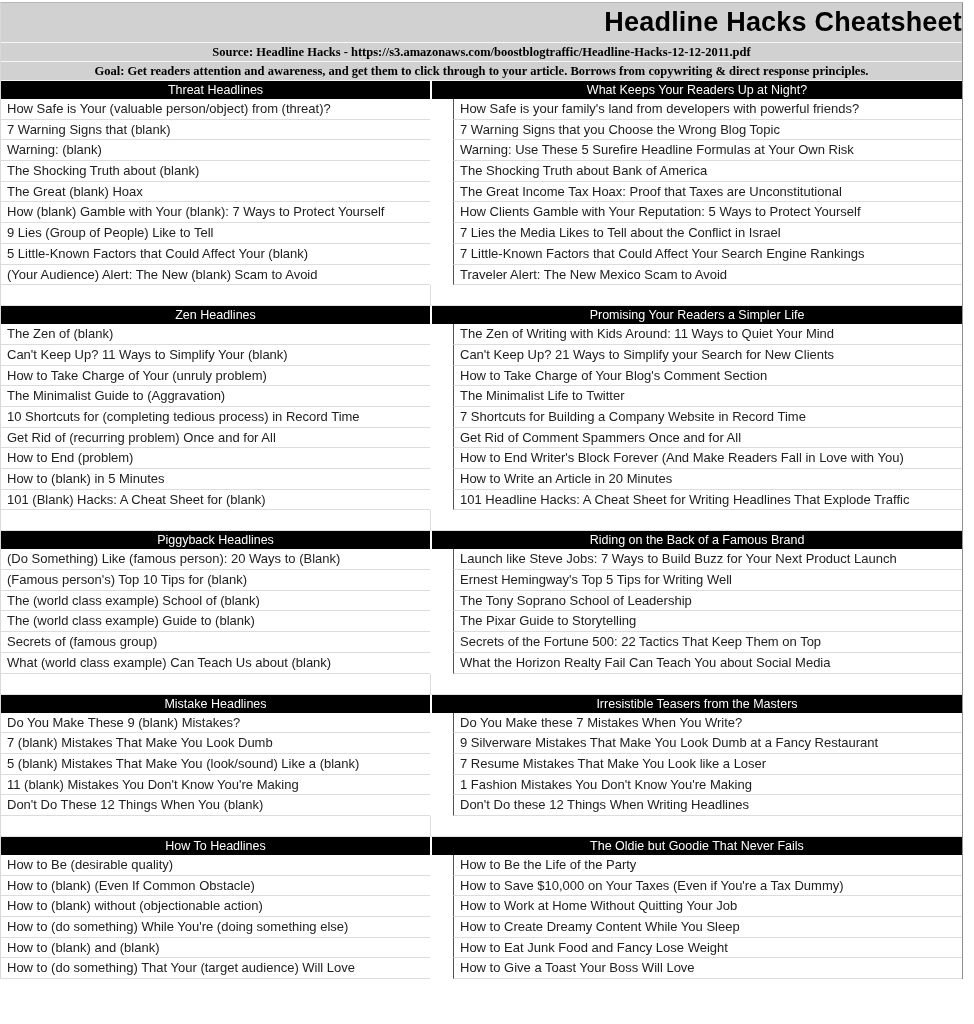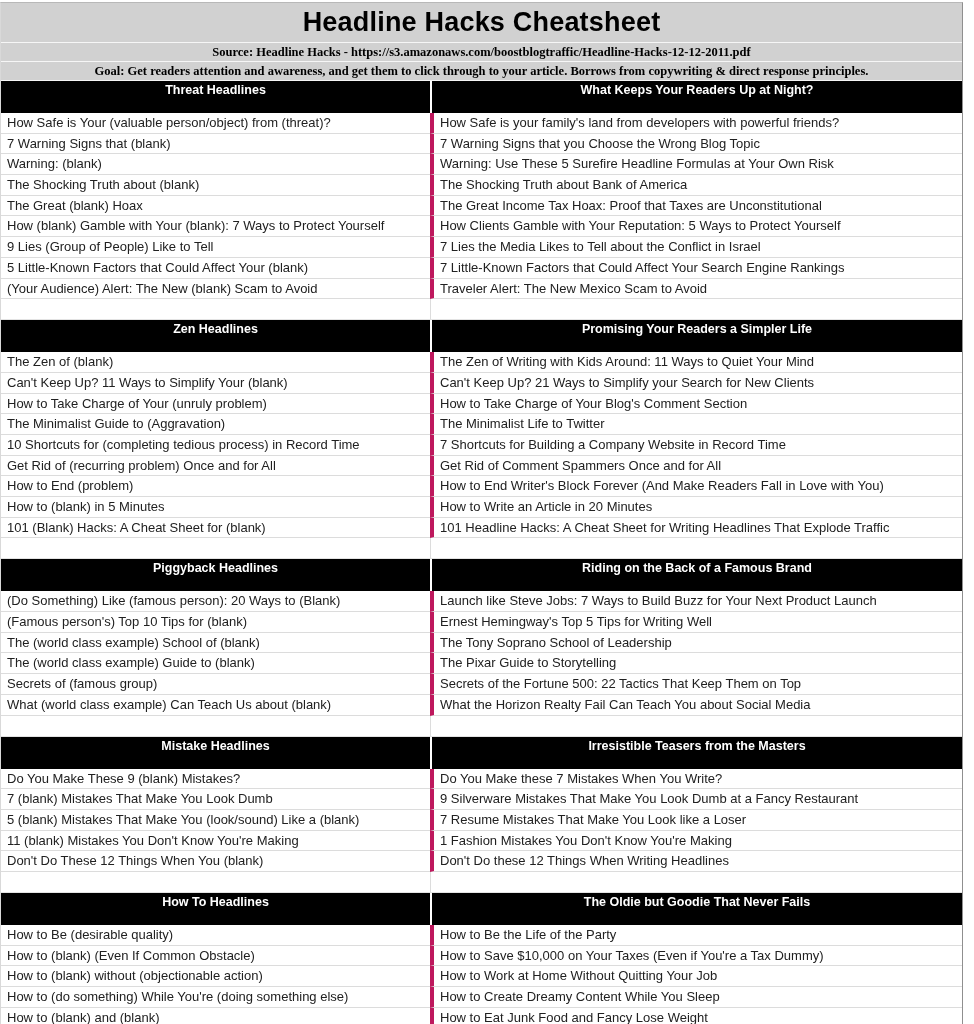--- a/index.html
+++ b/index.html
@@ -18,21 +18,21 @@
     box-sizing: border-box;
     border-top: 1px solid #b8b8b8;
     border-left: 1px solid #d9d9d9;
     border-right: 1px solid #8f8f8f;
     background: #ffffff;
   }
   .title-row {
     height: 39px;
     background: #d1d1d1;
     border-bottom: 1px solid #f6f6f6;
-    text-align: center;
+    text-align: right;
     font-weight: bold;
     font-size: 27px;
     line-height: 39px;
     color: #000000;
     letter-spacing: 0.2px;
   }
   .meta-row {
     height: 18px;
     background: #d1d1d1;
     border-bottom: 1px solid #f6f6f6;
@@ -43,40 +43,40 @@
     color: #000000;
     font-family: Liberation Serif, serif;
   }
   .row { display: flex; }
   .cell { box-sizing: border-box; }
   .cell.left  { width: 429px; }
   .cell.right { flex: 1; }
   .header-row .cell {
     background: #000000;
     color: #ffffff;
-    font-weight: bold;
+    font-weight: normal;
     font-size: 12.5px;
-    height: 32px;
+    height: 18px;
     line-height: 18px;
     text-align: center;
     white-space: nowrap;
     overflow: hidden;
   }
   .header-row .cell.right { margin-left: 2px; }
   .data-row .cell {
     height: 20.7px;
     line-height: 20.4px;
     font-size: 13px;
     color: #212121;
     padding-left: 6px;
     white-space: nowrap;
     overflow: hidden;
     border-bottom: 1px solid #dcdcdc;
   }
-  .data-row .cell.right { border-left: 4px solid #be185d; }
+  .data-row .cell.right { border-left: 1px solid #be185d; margin-left: 23px; }
   .spacer-row .cell {
     height: 21px;
     border-bottom: 1px solid #e3e3e3;
   }
   .spacer-row .cell.right { border-left: 1px solid #dcdcdc; }
 </style>
 </head>
 <body>
 
 <div class="sheet">

